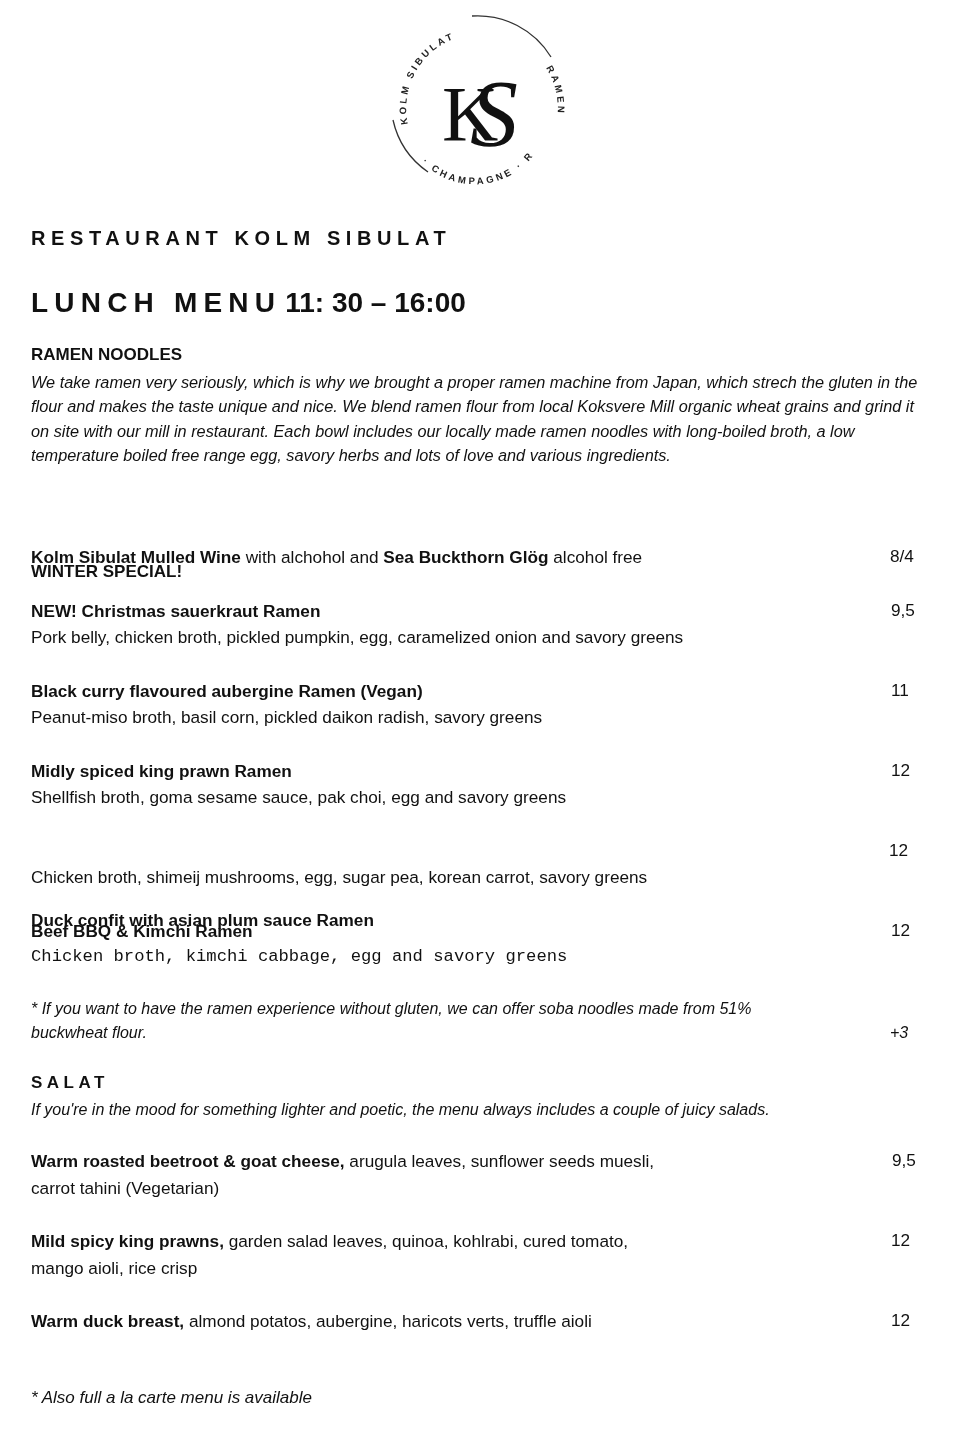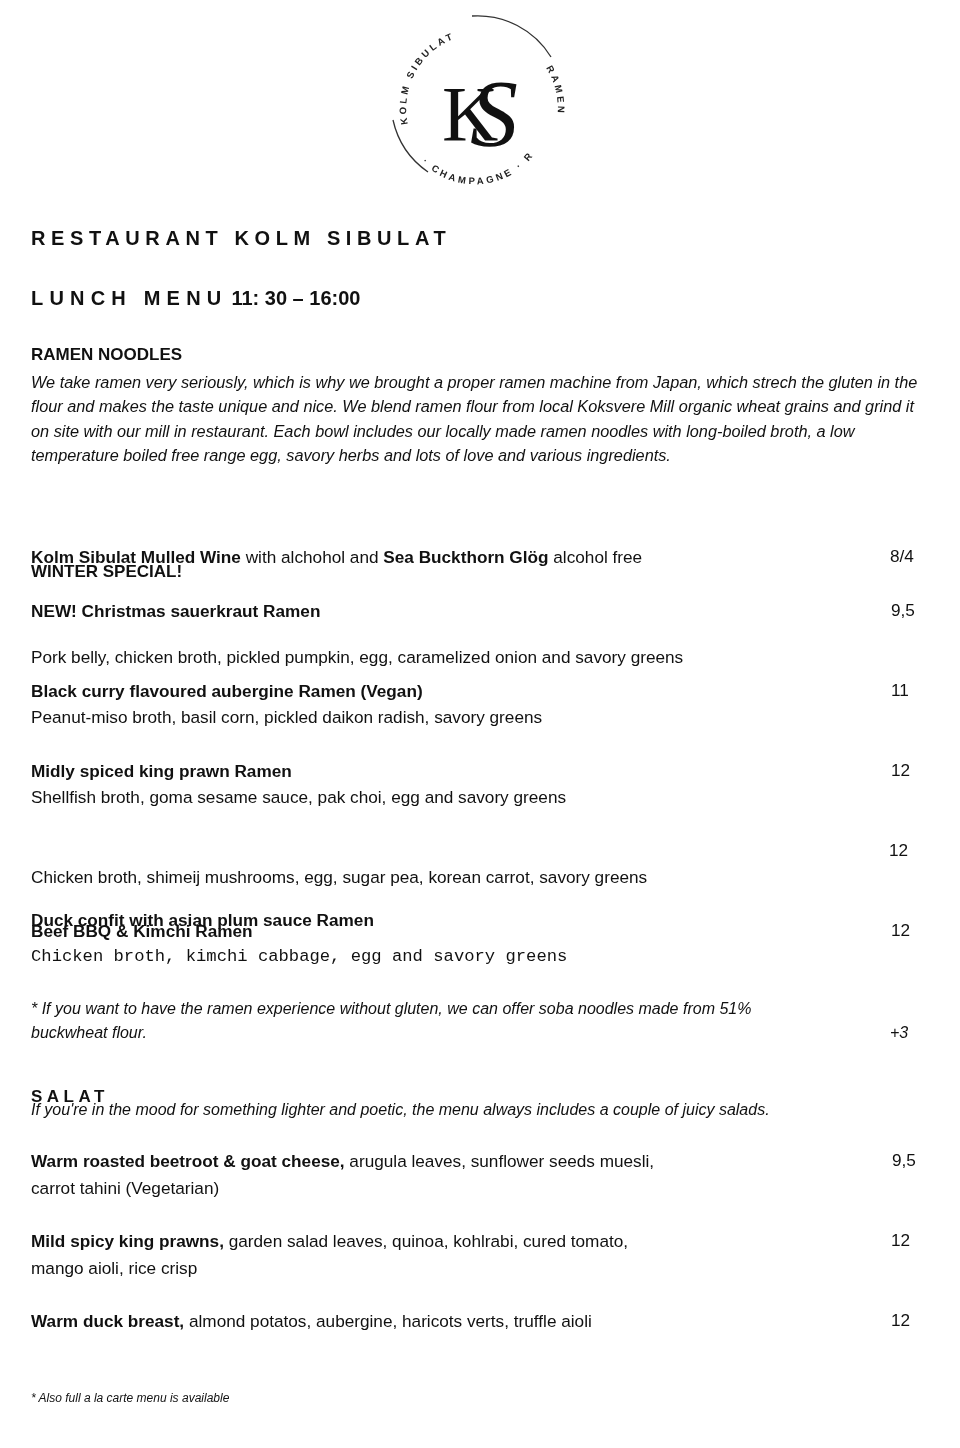--- a/index.html
+++ b/index.html
@@ -9,21 +9,21 @@
       color: #111111;
     }
     .logo {
       position: absolute; left: 386px; top: 12px; width: 190px; height: 190px;
     }
     .abs { position: absolute; left: 31px; white-space: nowrap; }
     .title1 {
       top: 227px; font-size: 20px; font-weight: bold; letter-spacing: 5.6px;
     }
     .title2 {
-      top: 287px; font-size: 20px; font-weight: bold;
+      top: 287px; font-size: 28px; font-weight: bold;
     }
     .title2 .spaced { letter-spacing: 6.2px; }
     .title2 .hours { letter-spacing: 0px; margin-left: 4px; }
     .sec-head { font-size: 17px; font-weight: bold; }
     .intro {
       position: absolute; left: 31px; top: 370px; width: 895px;
       font-size: 16.3px; font-style: italic; line-height: 24.3px;
     }
     .line { font-size: 17.2px; line-height: 22px; }
     .price {
@@ -70,21 +70,21 @@
 <div class="intro">We take ramen very seriously, which is why we brought a proper ramen machine from Japan, which strech the gluten in the flour and makes the taste unique and nice. We blend ramen flour from local Koksvere Mill organic wheat grains and grind it on site with our mill in restaurant. Each bowl includes our locally made ramen noodles with long-boiled broth, a low temperature boiled free range egg, savory herbs and lots of love and various ingredients.</div>
 
 <div class="abs sec-head" style="top:519px;margin-top:43px;">WINTER SPECIAL!</div>
 <div class="abs line" style="top:546px;">
   <b>Kolm Sibulat Mulled Wine</b><span> with alchohol and </span><b>Sea Buckthorn Glög</b><span> alcohol free</span>
 </div>
 <div class="price" style="left:890px; top:546px;">8/4</div>
 
 <div class="abs line" style="top:600px;"><b>NEW! Christmas sauerkraut Ramen</b></div>
 <div class="price" style="left:891px; top:600px;">9,5</div>
-<div class="abs line" style="top:626px;margin-top:20px;">Pork belly, chicken broth, pickled pumpkin, egg, caramelized onion and savory greens</div>
+<div class="abs line" style="top:626px;">Pork belly, chicken broth, pickled pumpkin, egg, caramelized onion and savory greens</div>
 
 <div class="abs line" style="top:680px;"><b>Black curry flavoured aubergine Ramen (Vegan)</b></div>
 <div class="price" style="left:891px; top:680px;">11</div>
 <div class="abs line" style="top:706px;text-align:right;">Peanut-miso broth, basil corn, pickled daikon radish, savory greens</div>
 
 <div class="abs line" style="top:760px;"><b>Midly spiced king prawn Ramen</b></div>
 <div class="price" style="left:891px; top:760px;">12</div>
 <div class="abs line" style="top:786px;">Shellfish broth, goma sesame sauce, pak choi, egg and savory greens</div>
 
 <div class="abs line" style="top:873px;margin-top:36px;"><b>Duck confit with asian plum sauce Ramen</b></div>
@@ -92,27 +92,27 @@
 <div class="abs line" style="top:866px;">Chicken broth, shimeij mushrooms, egg, sugar pea, korean carrot, savory greens</div>
 
 <div class="abs line" style="top:920px;"><b>Beef BBQ &amp; Kimchi Ramen</b></div>
 <div class="price" style="left:891px; top:920px;">12</div>
 <div class="abs line" style="top:946px;font-family:Liberation Mono, monospace;">Chicken broth, kimchi cabbage, egg and savory greens</div>
 
 <div class="abs note" style="top:997px;">* If you want to have the ramen experience without gluten, we can offer soba noodles made from 51%</div>
 <div class="abs note" style="top:1021px;">buckwheat flour.</div>
 <div class="price note" style="left:890px; top:1021px;">+3</div>
 
-<div class="abs sec-head" style="top:1073px; letter-spacing:4.5px;margin-top:14px;">SALAT</div>
+<div class="abs sec-head" style="top:1073px; letter-spacing:4.5px;">SALAT</div>
 <div class="abs note" style="top:1098px;">If you're in the mood for something lighter and poetic, the menu always includes a couple of juicy salads.</div>
 
 <div class="abs line" style="top:1150px;"><b>Warm roasted beetroot &amp; goat cheese,</b><span> arugula leaves, sunflower seeds muesli,</span></div>
 <div class="price" style="left:892px; top:1150px;">9,5</div>
 <div class="abs line" style="top:1177px;">carrot tahini (Vegetarian)</div>
 
 <div class="abs line" style="top:1230px;"><b>Mild spicy king prawns,</b><span> garden salad leaves, quinoa, kohlrabi, cured tomato,</span></div>
 <div class="price" style="left:891px; top:1230px;">12</div>
 <div class="abs line" style="top:1257px;">mango aioli, rice crisp</div>
 
 <div class="abs line" style="top:1310px;"><b>Warm duck breast,</b><span> almond potatos, aubergine, haricots verts, truffle aioli</span></div>
 <div class="price" style="left:891px; top:1310px;">12</div>
 
-<div class="abs note" style="top:1386px; font-size:12px;text-align:right;">* Also full a la carte menu is available</div>
+<div class="abs note" style="top:1386px; font-size:17px;text-align:right;">* Also full a la carte menu is available</div>
 
 </body></html>

